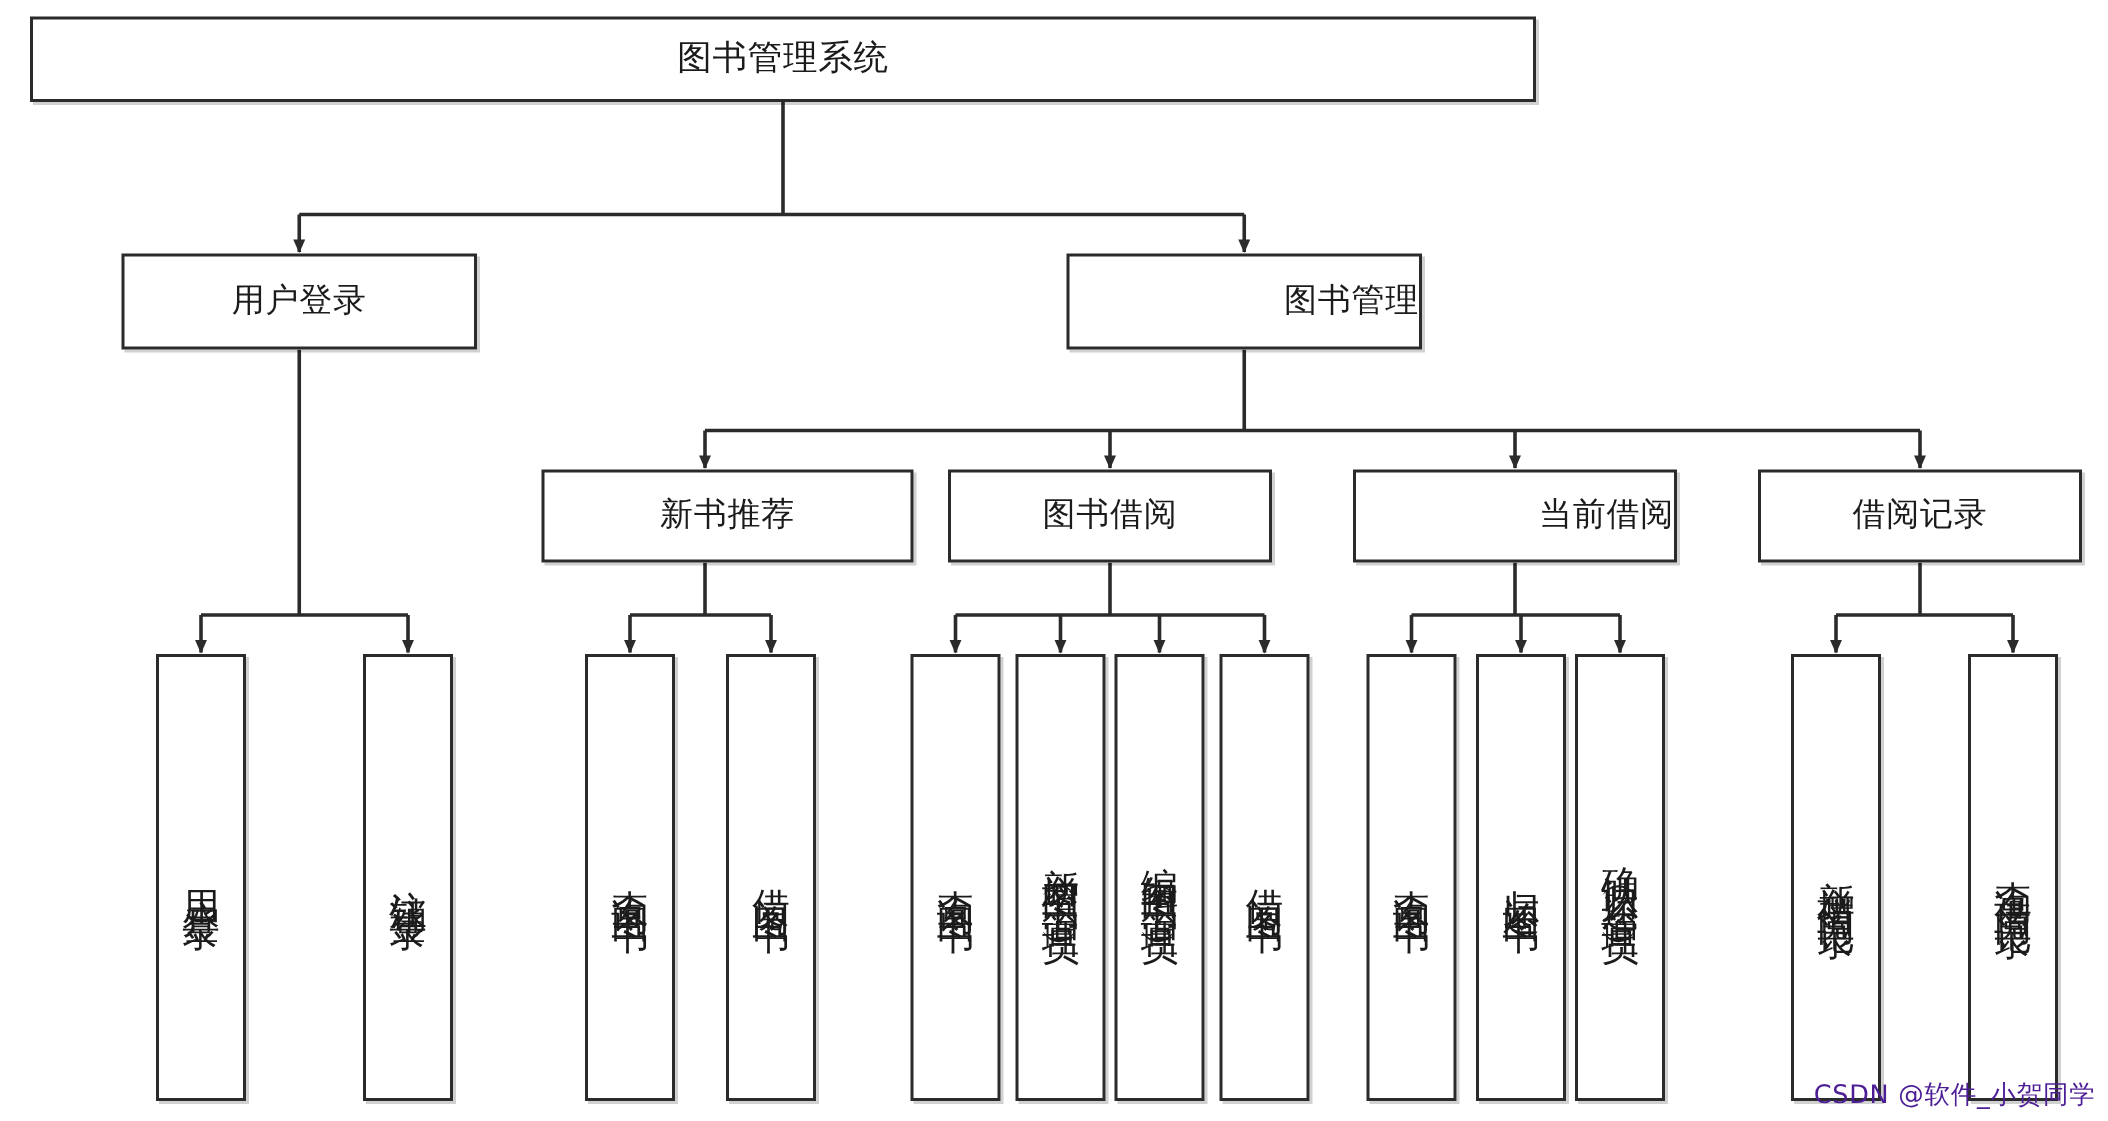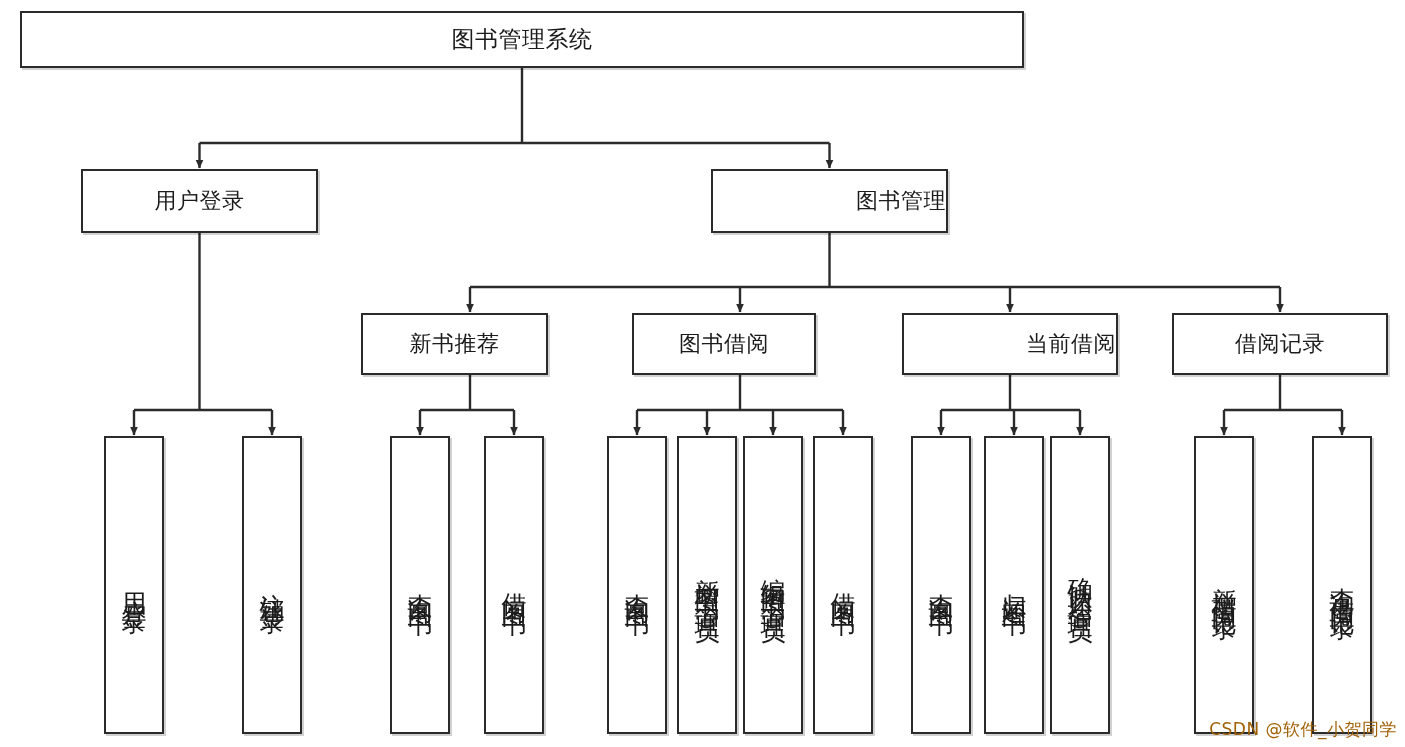--- a/index.html
+++ b/index.html
@@ -58,21 +58,21 @@
     font-size: 25px;
     letter-spacing: 6px;
     line-height: 1;
     white-space: nowrap;
   }
   #watermark {
     position: absolute;
     right: 8px;
     bottom: 6px;
     font-size: 17px;
-    color: #a16207;
+    color: #4c1d95;
     z-index: 9;
     white-space: nowrap;
     letter-spacing: 0.5px;
   }
 </style>
 </head>
 <body>
 
 <div id="canvas">
 
@@ -122,24 +122,24 @@
   <div id="nodes">
       <div class="node horizontal root" style="left: 20px; top: 11px; width: 1004px; height: 57px;">
         <span class="label">图书管理系统</span>
       </div>
       <div class="node horizontal" style="left: 81px; top: 169px; width: 237px; height: 64px;">
         <span class="label">用户登录</span>
       </div>
       <div class="node horizontal" style="left: 711px; top: 169px; width: 237px; height: 64px; justify-content: flex-end;">
         <span class="label">图书管理</span>
       </div>
-      <div class="node horizontal" style="left: 361px; top: 313px; width: 187px; height: 62px;">
+      <div class="node horizontal" style="left: 361px; top: 313px; width: 248px; height: 62px;">
         <span class="label">新书推荐</span>
       </div>
-      <div class="node horizontal" style="left: 632px; top: 313px; width: 184px; height: 62px;">
+      <div class="node horizontal" style="left: 632px; top: 313px; width: 216px; height: 62px;">
         <span class="label">图书借阅</span>
       </div>
       <div class="node horizontal" style="left: 902px; top: 313px; width: 216px; height: 62px; justify-content: flex-end;">
         <span class="label">当前借阅</span>
       </div>
       <div class="node horizontal" style="left: 1172px; top: 313px; width: 216px; height: 62px;">
         <span class="label">借阅记录</span>
       </div>
       <div class="node vertical" style="left: 104px; top: 436px; width: 60px; height: 298px;">
         <span class="label">用户登录</span>

